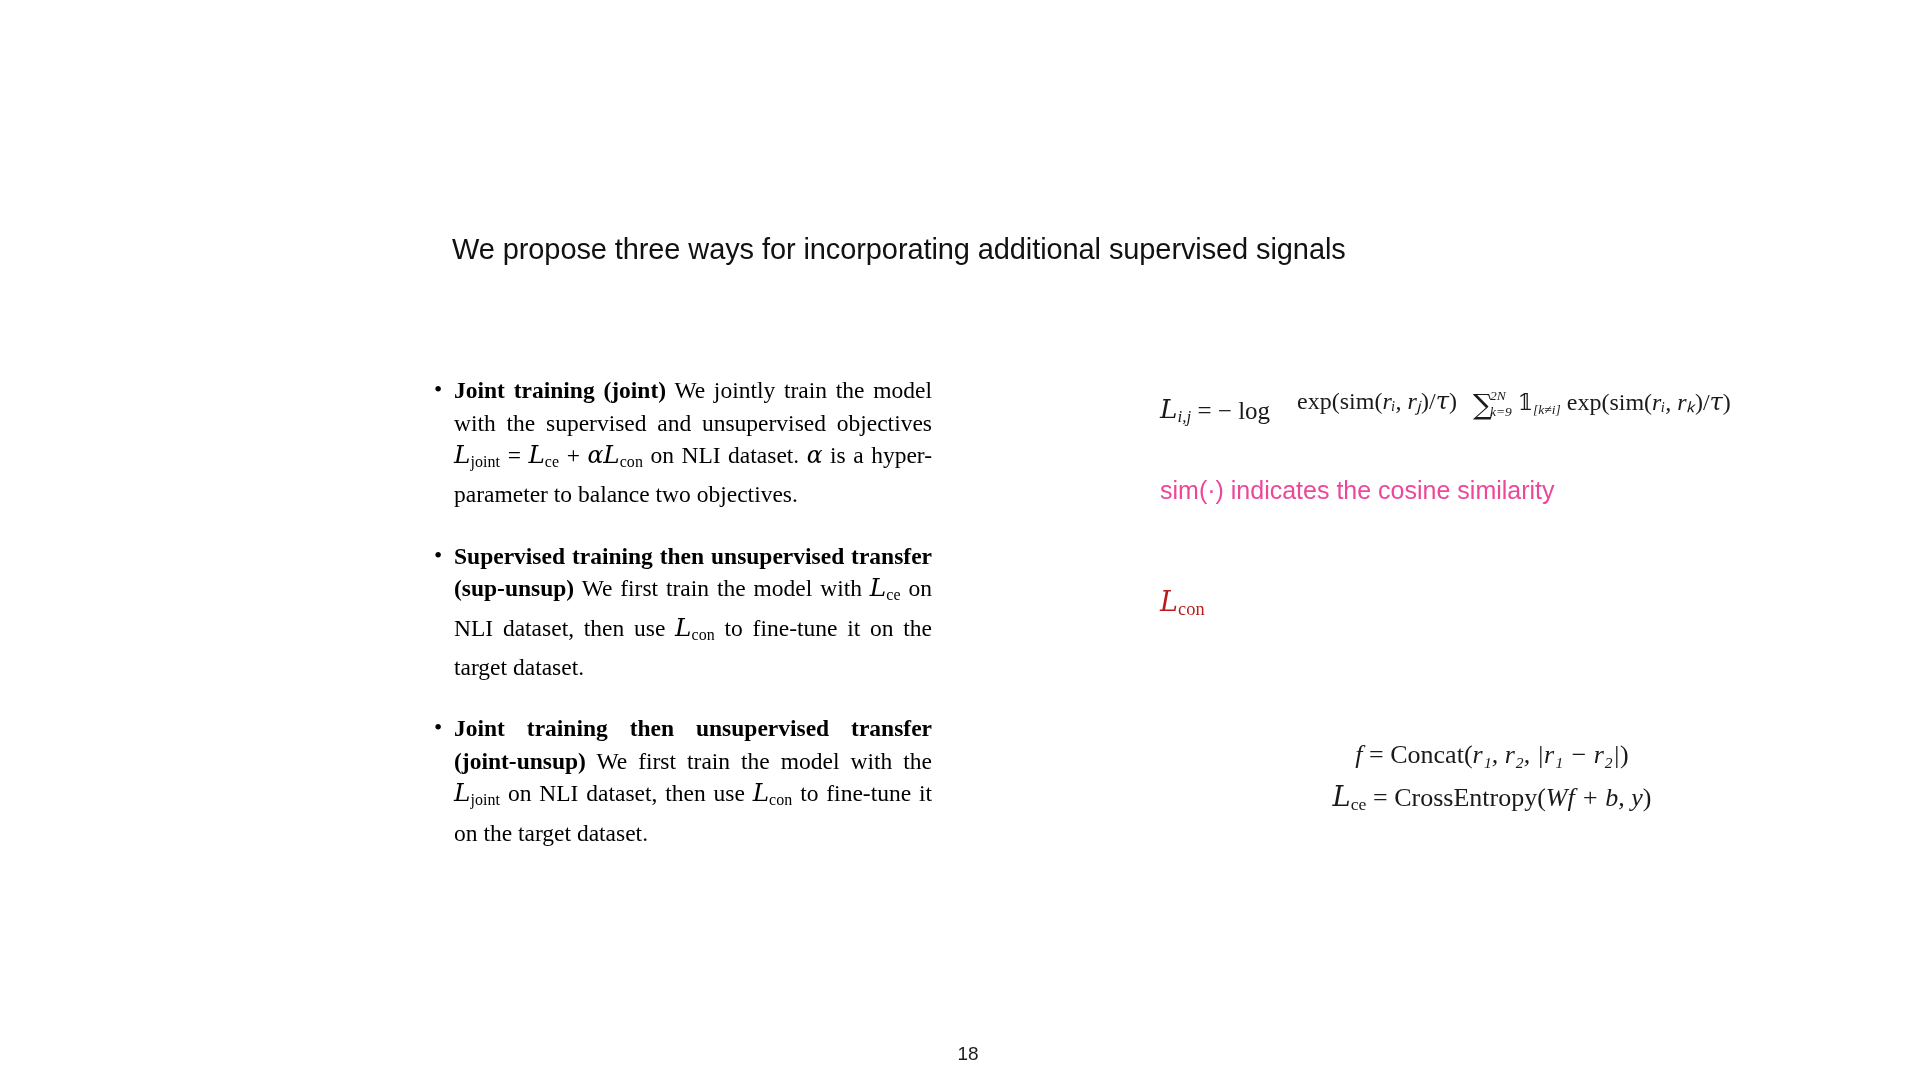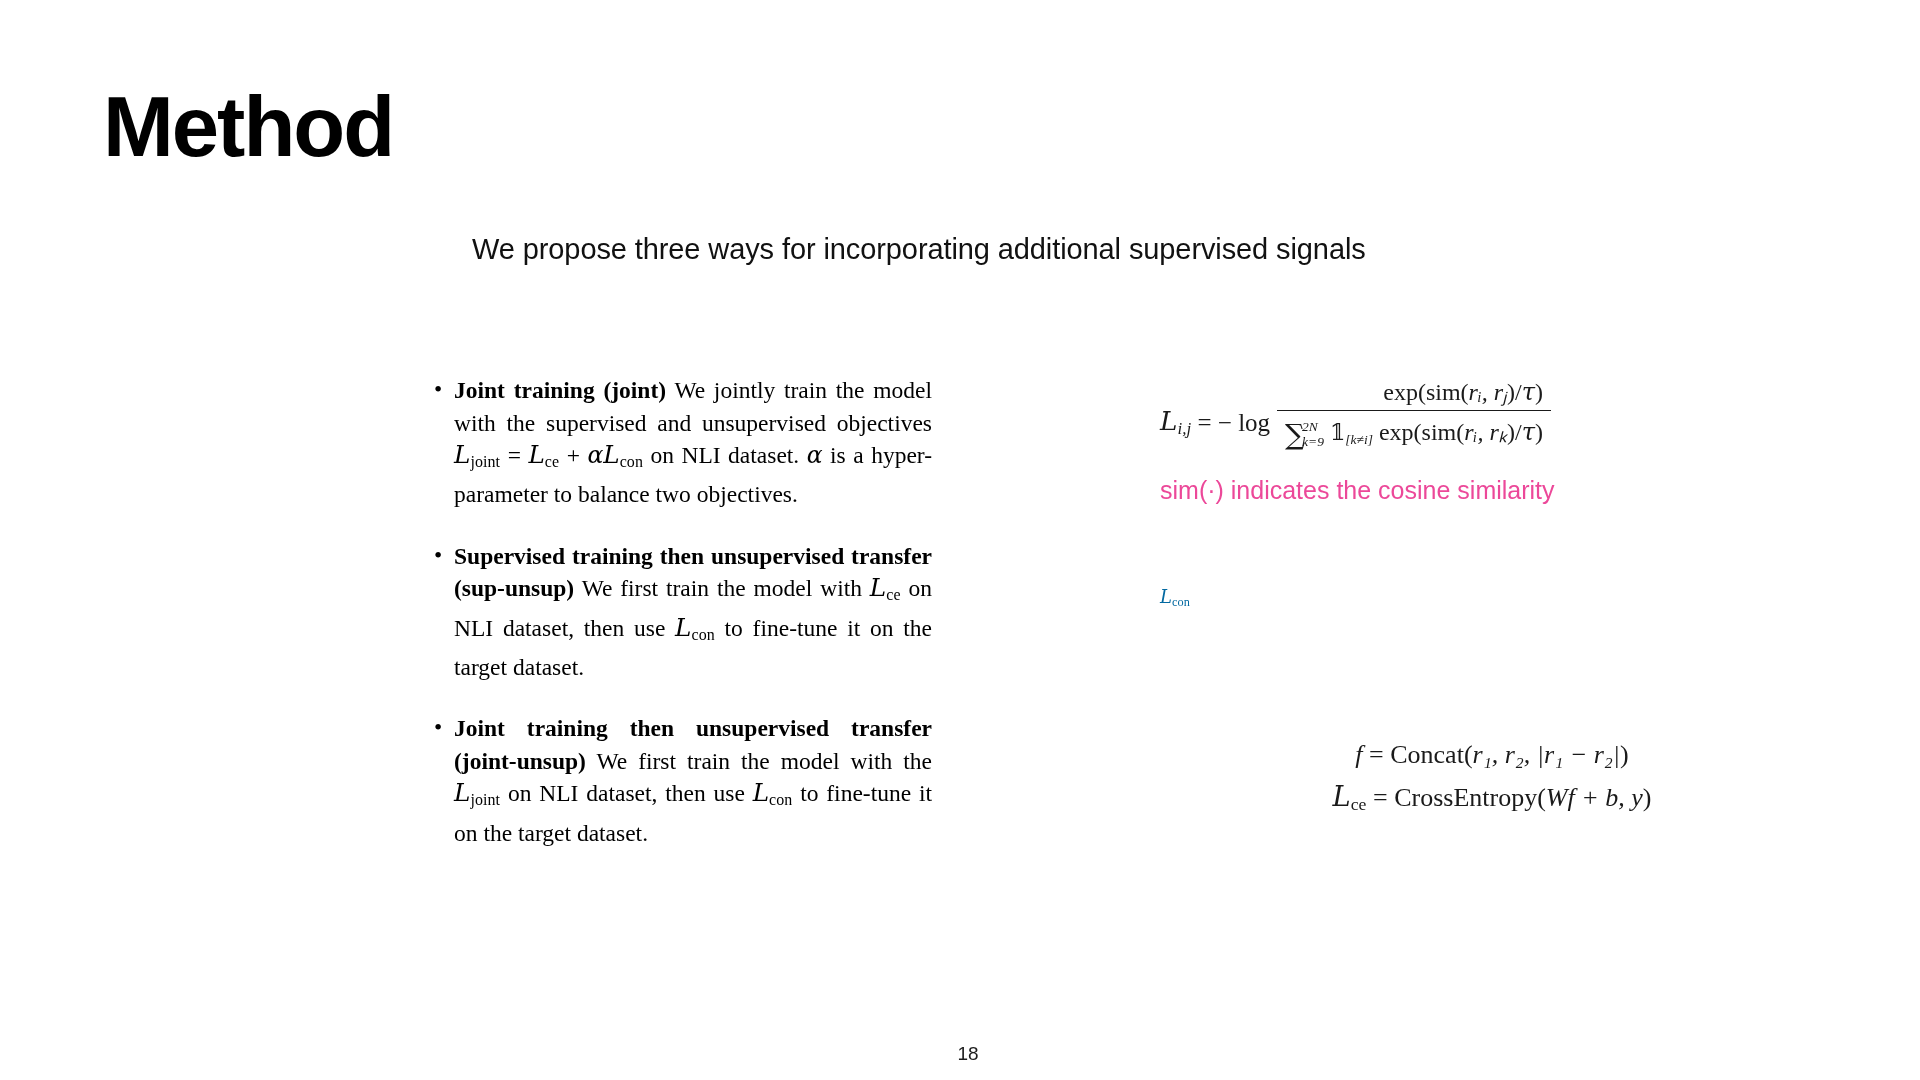--- a/index.html
+++ b/index.html
@@ -32,21 +32,21 @@
     font-size: 85px;
     line-height: 1.05;
     letter-spacing: -2.0px;
     color: #000000;
     white-space: nowrap;
   }
 
   
   #slide-subtitle {
     position: absolute;
-    left: 472px;
+    left: 452px;
     top: 231px;
     font-family: "Liberation Sans", sans-serif;
     font-size: 29px;
     line-height: 1.25;
     color: #111111;
     white-space: nowrap;
     letter-spacing: -0.1px;
   }
 
   
@@ -120,24 +120,24 @@
     justify-content: flex-start;
     white-space: nowrap;
   }
   #eq-contrastive .lhs {
     font-size: 25px;
     padding-right: 6px;
     margin-top: 20px;
   }
   .frac {
     display: inline-flex;
-    flex-direction: column;
-    align-items: flex-end;
+    flex-direction: row;
+    align-items: center;
     vertical-align: middle;
-    margin: 0 1px;
+    margin: 0 13px;
   }
   .frac .num {
     padding: 0 8px 3px 8px;
     font-size: 24px;
   }
   .frac .bar {
     width: 100%;
     height: 1.4px;
     background: #1a1a1a;
   }
@@ -186,22 +186,22 @@
     position: absolute;
     left: 0px;
     top: 212px;
     white-space: nowrap;
     display: flex;
     align-items: baseline;
   }
   #note-con .calpart {
     font-family: "DejaVu Serif", "Liberation Serif", serif;
     font-style: italic;
-    font-size: 18px;
-    color: #0369a1;
+    font-size: 27px;
+    color: #b91c1c;
   }
   #note-con .textpart {
     font-family: "Liberation Sans", sans-serif;
     font-size: 26px;
     color: #595959;
     margin-left: 18px;
     letter-spacing: -0.1px;
   }
   #note-con .textpart b {
     font-weight: bold;
@@ -233,21 +233,20 @@
     font-family: "Liberation Sans", sans-serif;
     font-size: 19px;
     color: #1c1c1c;
   }
 </style>
 </head>
 <body>
 
 <div class="slide">
 
-  <div id="slide-title">Method</div>
 
   <div id="slide-subtitle">We propose three ways for incorporating additional supervised signals</div>
 
   <div id="bullet-list">
 
     <div class="bullet-item">
       <span class="bullet-dot">•</span>
       <span class="lead">Joint training (joint)</span><span> We jointly train the model with the supervised and unsupervised objectives </span><span class="nb"><span class="cal">L</span><span class="sub">joint</span>&nbsp;<span class="mop">=</span>&nbsp;<span class="cal">L</span><span class="sub">ce</span>&nbsp;<span class="mop">+</span>&nbsp;<span class="greek">α</span><span class="cal">L</span><span class="sub">con</span></span><span> on NLI dataset.  </span><span class="greek">α</span><span> is a hyper-parameter to balance two objectives.</span>
     </div>
 

